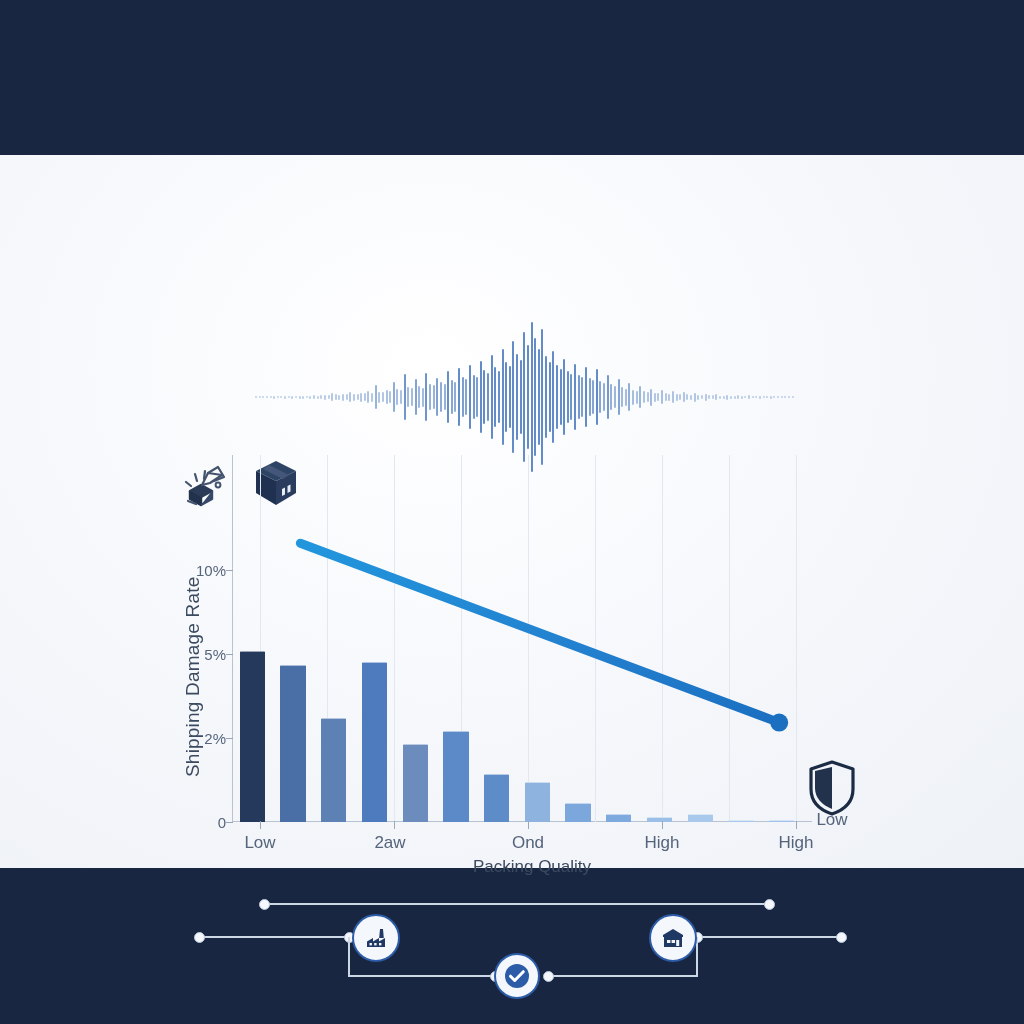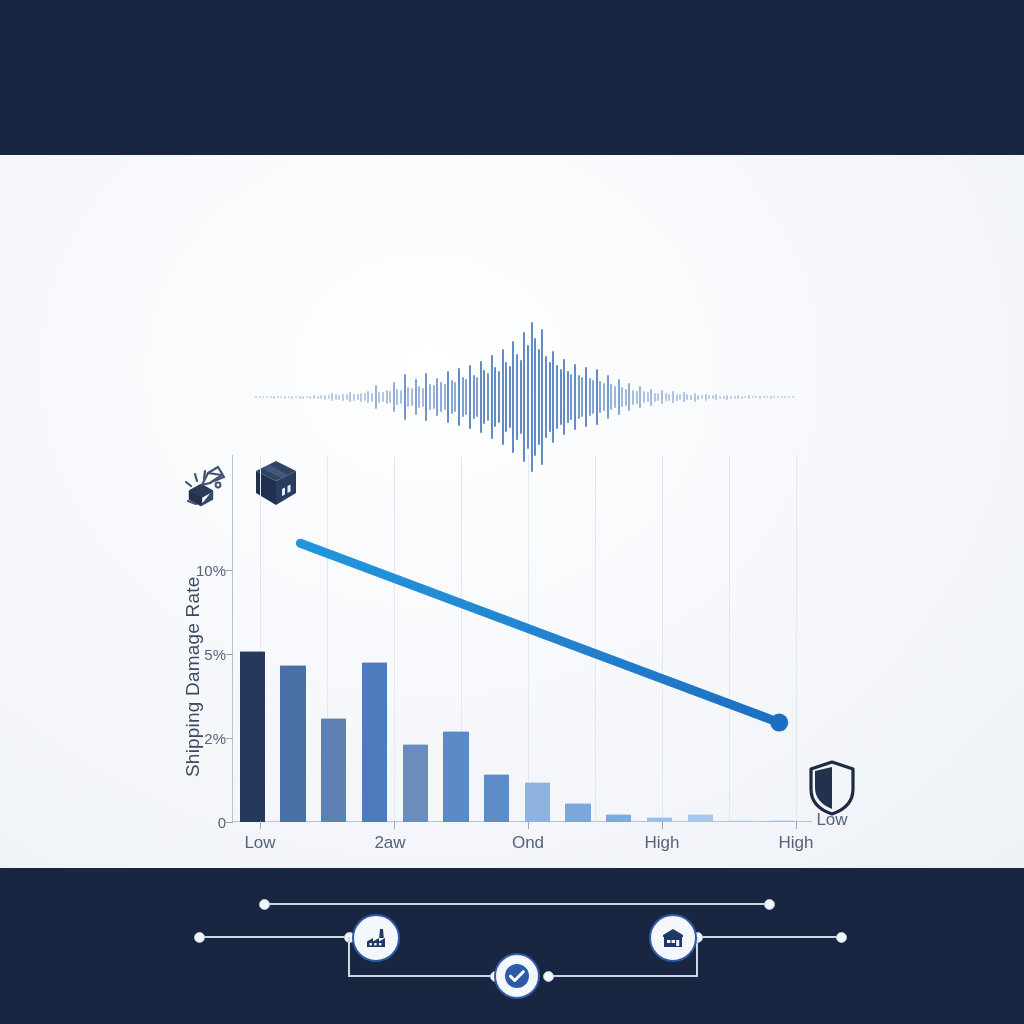--- a/index.html
+++ b/index.html
@@ -327,20 +327,23 @@
         <linearGradient id="lineGrad" x1="0" y1="0" x2="1" y2="1">
           <stop offset="0%" stop-color="#2196dd"></stop>
           <stop offset="55%" stop-color="#2382d0"></stop>
           <stop offset="100%" stop-color="#1b6fc0"></stop>
         </linearGradient>
       </defs>
       <line id="trendline" x1="68.4" y1="88.18077803203664" x2="547.2" y2="267.62166285278414" stroke="url(#lineGrad)" stroke-width="9" stroke-linecap="round"></line>
       <circle id="trenddot" cx="547.2" cy="267.62166285278414" r="9" fill="#1b6fc0"></circle>
     </svg>
 
+    <div id="xlabel-axis">
+      <span>Packing Quality</span>
+    </div>
 
     <div id="shield-group">
       <svg width="52" height="58" viewBox="0 0 52 58">
         <path d="M26 3L47 10v20c0 13-9 21-21 25C14 51 5 43 5 30V10z" fill="none" stroke="#1c2b44" stroke-width="3.2" stroke-linejoin="round"></path>
         <path d="M26 8v42c-10-4-17-11-17-21V12z" fill="#22324d"></path>
       </svg>
     </div>
     <div id="shield-label">Low</div>
 
     <div id="footer">

